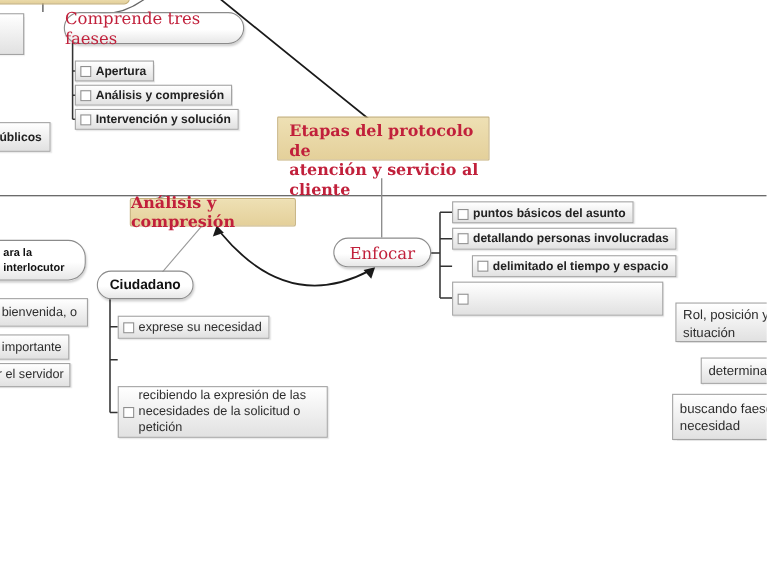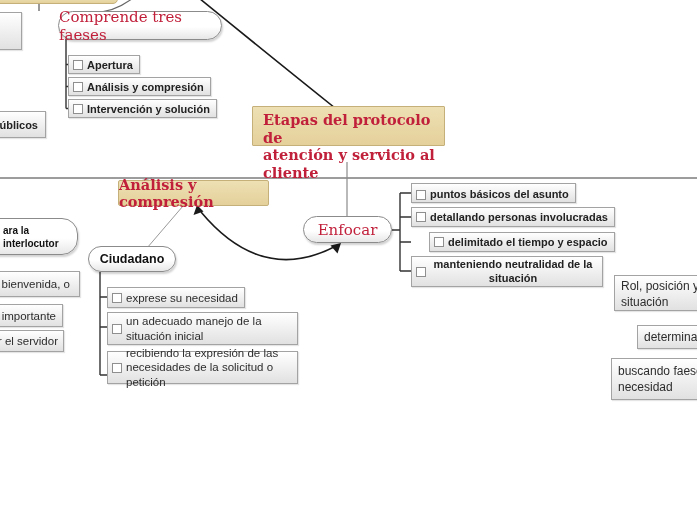--- a/index.html
+++ b/index.html
@@ -129,36 +129,31 @@
   <div class="box" style="left:411px;top:207px;height:20px;">
     <span class="cb"></span>
     <span class="bold11">detallando personas involucradas</span>
   </div>
   <div class="box" style="left:413px;top:232px;height:20px;margin-left:16px;">
     <span class="cb"></span>
     <span class="bold11">delimitado el tiempo y espacio</span>
   </div>
   <div class="box" style="left:411px;top:256px;width:192px;height:31px;">
     <span class="cb"></span>
-    <span class="bold11" style="white-space:normal;text-align:center;width:170px;line-height:1.25;">manteniendo neutralidad de la situación</span>
   </div>
 
   <div class="pill" style="left:88px;top:246px;width:88px;height:26px;">
     <span style="font-weight:bold;font-size:12.5px;color:#111;text-align:center;">Ciudadano</span>
   </div>
 
   <div class="box" style="left:107px;top:287px;height:21px;">
     <span class="cb"></span>
     <span class="reg11 nowrap">exprese su necesidad</span>
   </div>
-  <div class="box" style="left:107px;top:312px;width:191px;height:33px;">
-    <span class="cb"></span>
-    <span class="reg11" style="width:176px;line-height:1.25;">un adecuado manejo de la situación inicial</span>
-  </div>
-  <div class="box" style="left:107px;top:351px;width:191px;height:33px;">
+  <div class="box" style="left:107px;top:351px;width:191px;height:47px;">
     <span class="cb"></span>
     <span class="reg11" style="width:176px;line-height:1.25;">recibiendo la expresión de las necesidades de la solicitud o petición</span>
   </div>
 
   <div class="pill" style="left:-50px;top:218px;width:128px;height:37px;justify-content:flex-start;">
     <div style="margin-left:52px;font-weight:bold;font-size:10px;color:#111;line-height:1.3;">
       <div>ara la</div>
       <div>interlocutor</div>
     </div>
   </div>

